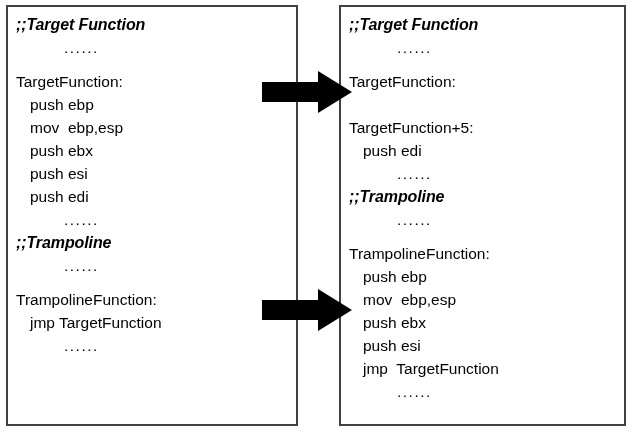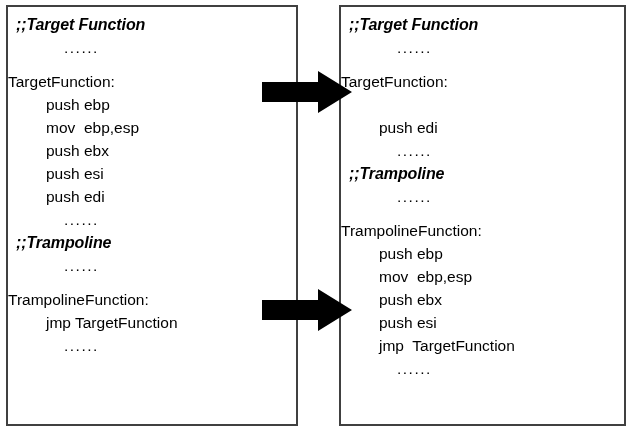--- a/index.html
+++ b/index.html
@@ -54,22 +54,22 @@
   .line {
     display: block;
     height: 23px;
     line-height: 23px;
     font-size: 15.5px;
     color: #000000;
     white-space: pre;
     font-family: "Liberation Sans", sans-serif;
   }
   
-  .line.label   { padding-left: 0; }
-  .line.instr   { padding-left: 38px; }
+  .line.label   { padding-left: 8px; }
+  .line.instr   { padding-left: 22px; }
   .line.header  {
     padding-left: 8px;
     font-weight: bold;
     font-style: italic;
     font-size: 16px;
     letter-spacing: -0.1px;
   }
   .line.dots {
     padding-left: 56px;
     font-size: 15.5px;
@@ -114,20 +114,21 @@
       </div>
   </div>
 
   <div class="panel" id="panel-after" style="border-color: rgb(64, 64, 64); background: rgb(255, 255, 255);">
     <div class="code-list" id="list-after">
         <div class="line header">;;Target Function</div>
         <div class="line dots">......</div>
         <div class="line blank"></div>
         <div class="line label">TargetFunction:</div>
         <div class="line blank-full"></div>
+        <div class="line label">TargetFunction+5:</div>
         <div class="line instr">push edi</div>
         <div class="line dots">......</div>
         <div class="line header">;;Trampoline</div>
         <div class="line dots">......</div>
         <div class="line blank"></div>
         <div class="line label">TrampolineFunction:</div>
         <div class="line instr">push ebp</div>
         <div class="line instr">mov  ebp,esp</div>
         <div class="line instr">push ebx</div>
         <div class="line instr">push esi</div>

